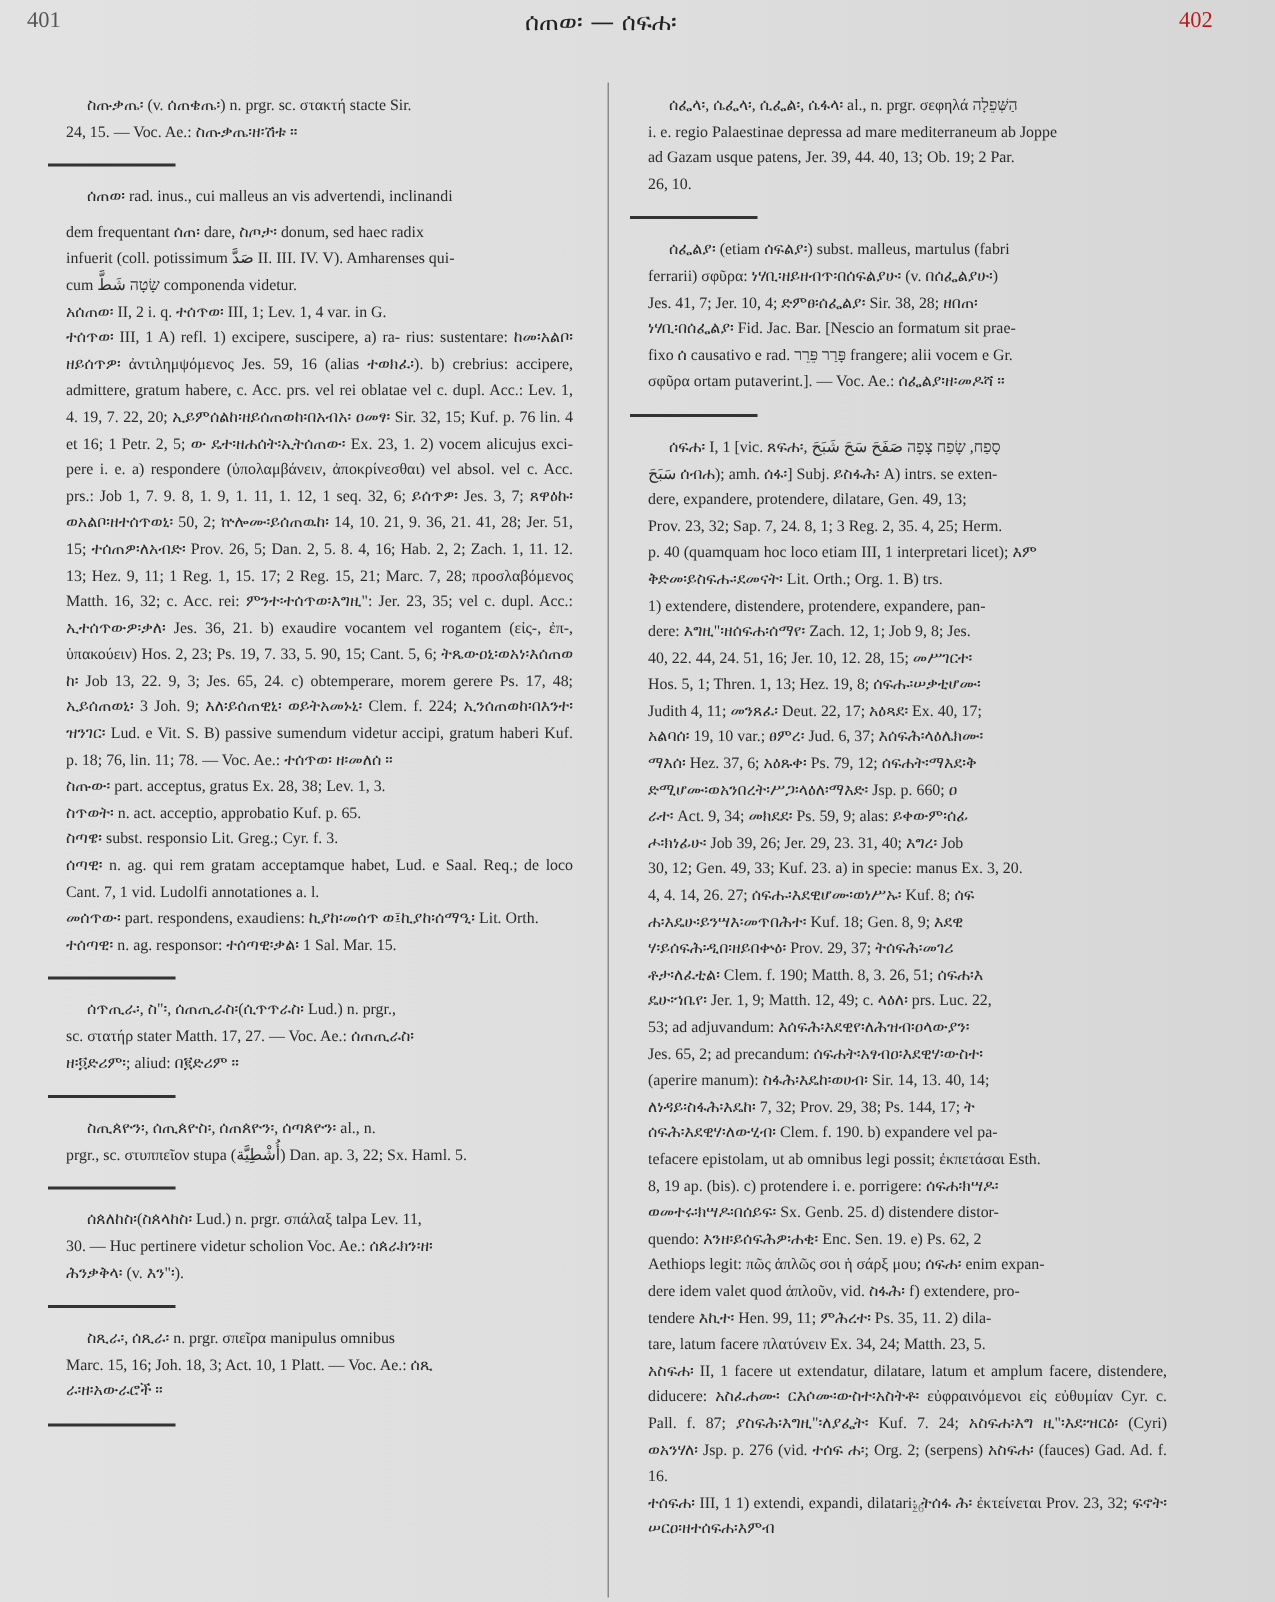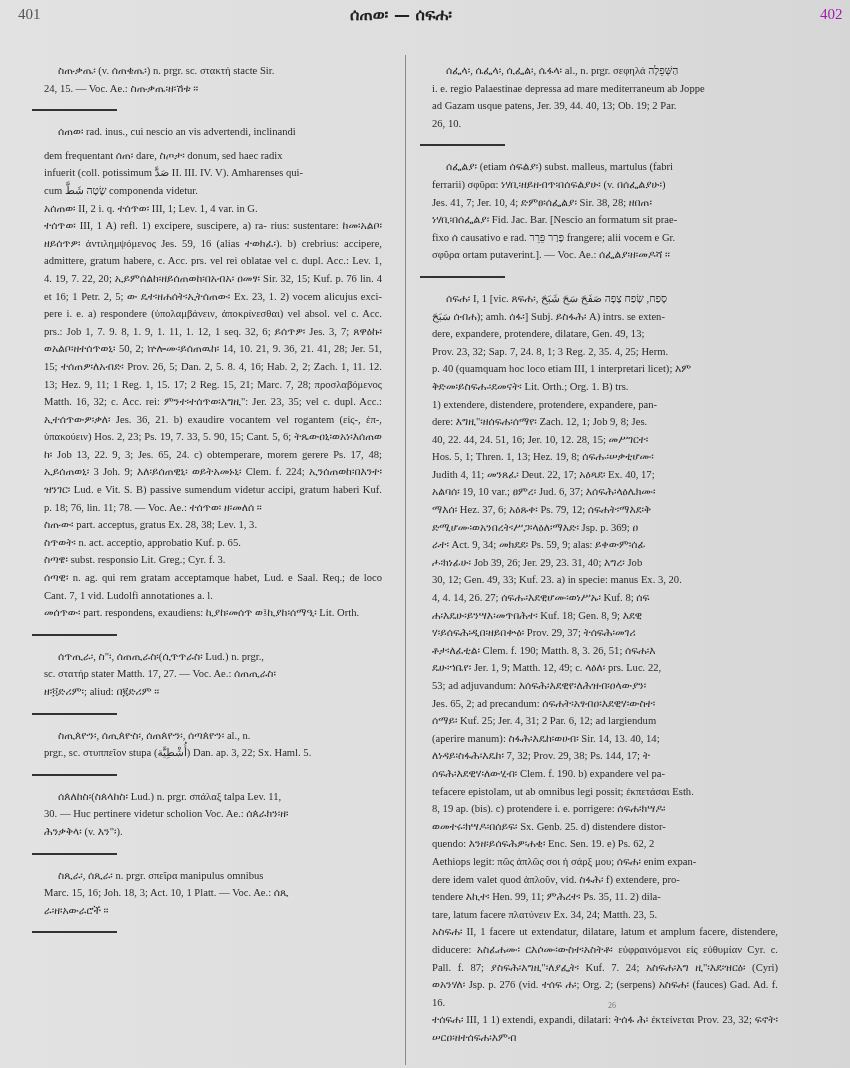--- a/index.html
+++ b/index.html
@@ -7,22 +7,22 @@
     width: 850px; height: 1068px; overflow: hidden;
     background: linear-gradient(90deg, #e2e2e2 0%, #dedede 50%, #d6d6d6 100%);
     color: #2a2a2a;
     font-family: "Liberation Serif", "DejaVu Serif", serif;
     position: relative;
   }
   .page-header {
     position: absolute; top: 0; left: 0; width: 850px; height: 40px;
   }
   .page-num-left { position: absolute; left: 18px; top: 6px; font-size: 15px; color: #555; }
-  .page-num-right { position: absolute; left: 820px; top: 6px; font-size: 15px; color: #a21caf; }
-  .running-head { position: absolute; left: 350px; top: 5px; font-size: 16px; font-weight: bold; color: #222; font-family: "DejaVu Sans", sans-serif; }
+  .page-num-right { position: absolute; left: 786px; top: 6px; font-size: 15px; color: #b91c1c; }
+  .running-head { position: absolute; left: 350px; top: 5px; font-size: 16px; font-weight: normal; color: #222; font-family: "DejaVu Sans", sans-serif; }
   .col {
     position: absolute; top: 50px;
     font-size: 10.6px; line-height: 17.6px;
     text-align: justify;
   }
   .col-left { left: 32px; width: 362px; }
   .col-right { left: 420px; width: 370px; }
   .divider {
     position: absolute; left: 405px; top: 55px; width: 1px; height: 1010px;
     background: #8a8a8a;
@@ -50,32 +50,33 @@
 
 <div class="col col-left">
 
   <div class="entry">
     <p class="ind">ስጡቃጤ፡ (v. ሰጠቄጤ፡) n. prgr. sc. στακτή stacte Sir.</p>
     <p>24, 15. — Voc. Ae.: ስጡቃጤ፡ዘ፡ሽቱ ።</p>
   </div>
   <div class="rule"></div>
 
   <div class="entry">
-    <p class="ind">ሰጠወ፡ rad. inus., cui nescio an vis advertendi, inclinandi</p>
+    <p class="ind">ሰጠወ፡ rad. inus., cui malleus an vis advertendi, inclinandi</p>
     <div class="gap"></div>
     <p>dem frequentant ሰጠ፡ dare, ስጦታ፡ donum, sed haec radix</p>
     <p>infuerit (coll. potissimum صَدَّ II. III. IV. V). Amharenses qui-</p>
     <p>cum שָׂטָה شَطَّ componenda videtur.</p>
     <p class="sub">አሰጠወ፡ II, 2 i. q. ተሰጥወ፡ III, 1; Lev. 1, 4 var. in G.</p>
     <p class="sub">ተሰጥወ፡ III, 1 A) refl. 1) excipere, suscipere, a) ra- rius: sustentare: ከመ፡አልቦ፡ዘይሰጥዎ፡ ἀντιλημψόμενος Jes. 59, 16 (alias ተወክፈ፡). b) crebrius: accipere, admittere, gratum habere, c. Acc. prs. vel rei oblatae vel c. dupl. Acc.: Lev. 1, 4. 19, 7. 22, 20; ኢይምሰልከ፡ዘይሰጠወከ፡በአብአ፡ ዐመፃ፡ Sir. 32, 15; Kuf. p. 76 lin. 4 et 16; 1 Petr. 2, 5; ው ዴተ፡ዘሐሰት፡ኢትሰጠው፡ Ex. 23, 1. 2) vocem alicujus exci- pere i. e. a) respondere (ὑπολαμβάνειν, ἀποκρίνεσθαι) vel absol. vel c. Acc. prs.: Job 1, 7. 9. 8, 1. 9, 1. 11, 1. 12, 1 seq. 32, 6; ይሰጥዎ፡ Jes. 3, 7; ጸዋዕኩ፡ወአልቦ፡ዘተሰጥወኒ፡ 50, 2; ኵሎሙ፡ይሰጠዉከ፡ 14, 10. 21, 9. 36, 21. 41, 28; Jer. 51, 15; ተሰጠዎ፡ለአብድ፡ Prov. 26, 5; Dan. 2, 5. 8. 4, 16; Hab. 2, 2; Zach. 1, 11. 12. 13; Hez. 9, 11; 1 Reg. 1, 15. 17; 2 Reg. 15, 21; Marc. 7, 28; προσλαβόμενος Matth. 16, 32; c. Acc. rei: ምንተ፡ተሰጥወ፡እግዚ": Jer. 23, 35; vel c. dupl. Acc.: ኢተሰጥውዎ፡ቃለ፡ Jes. 36, 21. b) exaudire vocantem vel rogantem (εἰς-, ἐπ-, ὑπακούειν) Hos. 2, 23; Ps. 19, 7. 33, 5. 90, 15; Cant. 5, 6; ትጼውዐኒ፡ወአነ፡እሰጠወ ከ፡ Job 13, 22. 9, 3; Jes. 65, 24. c) obtemperare, morem gerere Ps. 17, 48; ኢይሰጠወኒ፡ 3 Joh. 9; እለ፡ይሰጠዊኒ፡ ወይትአመኑኒ፡ Clem. f. 224; ኢንሰጠወከ፡በእንተ፡ዝንገር፡ Lud. e Vit. S. B) passive sumendum videtur accipi, gratum haberi Kuf. p. 18; 76, lin. 11; 78. — Voc. Ae.: ተሰጥወ፡ ዘ፡መለሰ ።</p>
     <p class="sub">ስጡው፡ part. acceptus, gratus Ex. 28, 38; Lev. 1, 3.</p>
     <p class="sub">ስጥወት፡ n. act. acceptio, approbatio Kuf. p. 65.</p>
     <p class="sub">ስጣዌ፡ subst. responsio Lit. Greg.; Cyr. f. 3.</p>
     <p class="sub">ሰጣዊ፡ n. ag. qui rem gratam acceptamque habet, Lud. e Saal. Req.; de loco Cant. 7, 1 vid. Ludolfi annotationes a. l.</p>
     <p class="sub">መሰጥው፡ part. respondens, exaudiens: ኪያከ፡መሰጥ ወ፤ኪያከ፡ሰማዒ፡ Lit. Orth.</p>
+    <p class="sub">ተሰጣዊ፡ n. ag. responsor: ተሰጣዊ፡ቃል፡ 1 Sal. Mar. 15.</p>
   </div>
   <div class="rule"></div>
 
   <div class="entry">
     <p class="ind">ሰጥጢራ፡, ስ"፡, ሰጠጢራስ፡(ሲጥጥራስ፡ Lud.) n. prgr.,</p>
     <p>sc. στατήρ stater Matth. 17, 27. — Voc. Ae.: ሰጠጢራስ፡</p>
     <p>ዘ፡፬ድሪም፡; aliud: በ፪ድሪም ።</p>
   </div>
   <div class="rule"></div>
 
@@ -127,32 +128,31 @@
     <p>Prov. 23, 32; Sap. 7, 24. 8, 1; 3 Reg. 2, 35. 4, 25; Herm.</p>
     <p>p. 40 (quamquam hoc loco etiam III, 1 interpretari licet); እም</p>
     <p>ቅድመ፡ይስፍሑ፡ደመናት፡ Lit. Orth.; Org. 1. B) trs.</p>
     <p>1) extendere, distendere, protendere, expandere, pan-</p>
     <p>dere: እግዚ"፡ዘሰፍሐ፡ሰማየ፡ Zach. 12, 1; Job 9, 8; Jes.</p>
     <p>40, 22. 44, 24. 51, 16; Jer. 10, 12. 28, 15; መሥገርተ፡</p>
     <p>Hos. 5, 1; Thren. 1, 13; Hez. 19, 8; ሰፍሑ፡ሠቃቲሆሙ፡</p>
     <p>Judith 4, 11; መንጸፈ፡ Deut. 22, 17; አዕጻደ፡ Ex. 40, 17;</p>
     <p>አልባሰ፡ 19, 10 var.; ፀምረ፡ Jud. 6, 37; እሰፍሕ፡ላዕሌክሙ፡</p>
     <p>ማእሰ፡ Hez. 37, 6; አዕጹቀ፡ Ps. 79, 12; ሰፍሐት፡ማእደ፡ቅ</p>
-    <p>ድሚሆሙ፡ወአንበረት፡ሥጋ፡ላዕለ፡ማእድ፡ Jsp. p. 369; ዐ</p>
+    <p>ድሚሆሙ፡ወአንበረት፡ሥጋ፡ላዕለ፡ማእድ፡ Jsp. p. 660; ዐ</p>
     <p>ራተ፡ Act. 9, 34; መክደደ፡ Ps. 59, 9; alas: ይቀውም፡ሰፊ</p>
     <p>ሖ፡ክነፊሁ፡ Job 39, 26; Jer. 29, 23. 31, 40; እግረ፡ Job</p>
     <p>30, 12; Gen. 49, 33; Kuf. 23. a) in specie: manus Ex. 3, 20.</p>
     <p>4, 4. 14, 26. 27; ሰፍሑ፡እደዊሆሙ፡ወነሥኡ፡ Kuf. 8; ሰፍ</p>
     <p>ሐ፡እዴሁ፡ይንሣእ፡መጥበሕተ፡ Kuf. 18; Gen. 8, 9; እደዊ</p>
     <p>ሃ፡ይሰፍሕ፡ዲበ፡ዘይበቍዕ፡ Prov. 29, 37; ትሰፍሕ፡መገሪ</p>
     <p>ቶታ፡ለፈቲል፡ Clem. f. 190; Matth. 8, 3. 26, 51; ሰፍሐ፡እ</p>
     <p>ዴሁ፡ኀቤየ፡ Jer. 1, 9; Matth. 12, 49; c. ላዕለ፡ prs. Luc. 22,</p>
     <p>53; ad adjuvandum: እሰፍሕ፡እደዊየ፡ለሕዝብ፡ዐላውያን፡</p>
     <p>Jes. 65, 2; ad precandum: ሰፍሐት፡አፃብዐ፡እደዊሃ፡ውስተ፡</p>
-    <p>ሰማይ፡ Kuf. 25; Jer. 4, 31; 2 Par. 6, 12; ad largiendum</p>
     <p>(aperire manum): ስፋሕ፡እዴከ፡ወሀብ፡ Sir. 14, 13. 40, 14;</p>
     <p>ለነዳይ፡ስፋሕ፡እዴከ፡ 7, 32; Prov. 29, 38; Ps. 144, 17; ት</p>
     <p>ሰፍሕ፡እደዊሃ፡ለውሂብ፡ Clem. f. 190. b) expandere vel pa-</p>
     <p>tefacere epistolam, ut ab omnibus legi possit; ἐκπετάσαι Esth.</p>
     <p>8, 19 ap. (bis). c) protendere i. e. porrigere: ሰፍሐ፡ክሣዶ፡</p>
     <p>ወመተሩ፡ክሣዶ፡በሰይፍ፡ Sx. Genb. 25. d) distendere distor-</p>
     <p>quendo: እንዘ፡ይሰፍሕዎ፡ሐቂ፡ Enc. Sen. 19. e) Ps. 62, 2</p>
     <p>Aethiops legit: πῶς ἁπλῶς σοι ἡ σάρξ μου; ሰፍሐ፡ enim expan-</p>
     <p>dere idem valet quod ἁπλοῦν, vid. ስፋሕ፡ f) extendere, pro-</p>
     <p>tendere እኪተ፡ Hen. 99, 11; ምሕረተ፡ Ps. 35, 11. 2) dila-</p>

